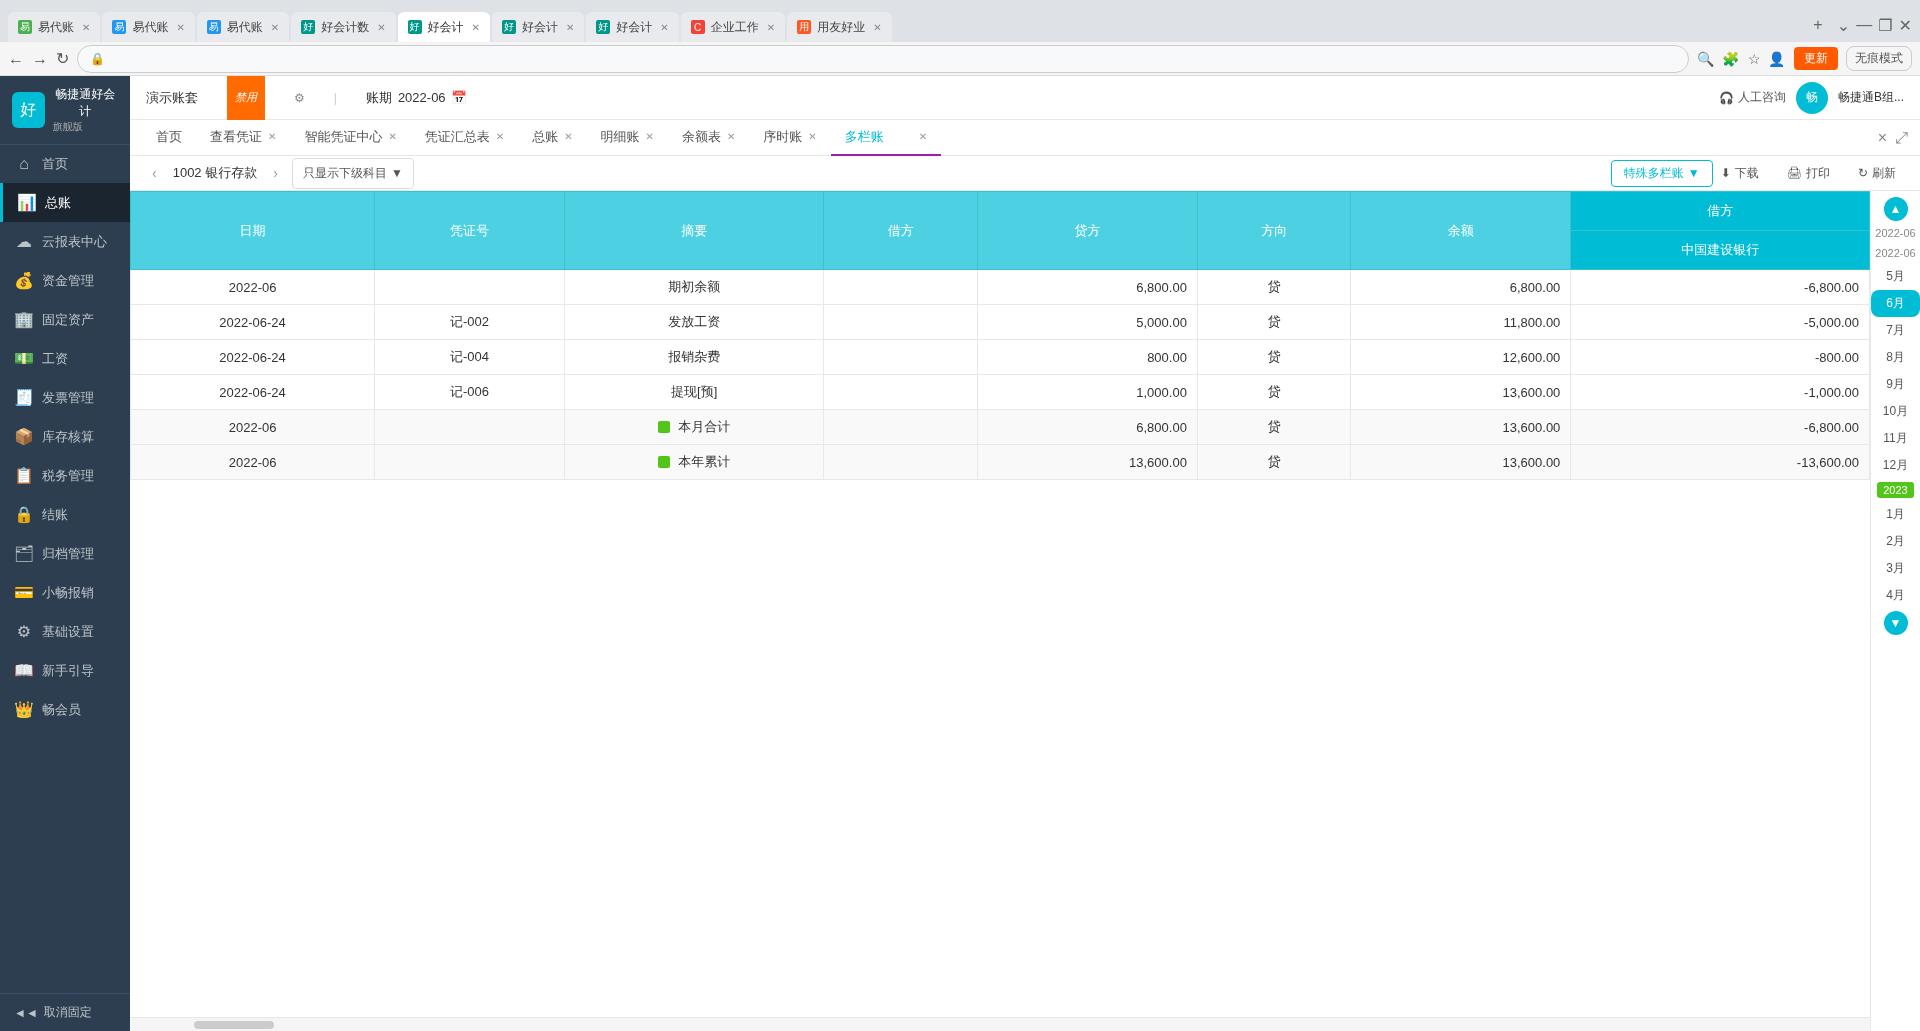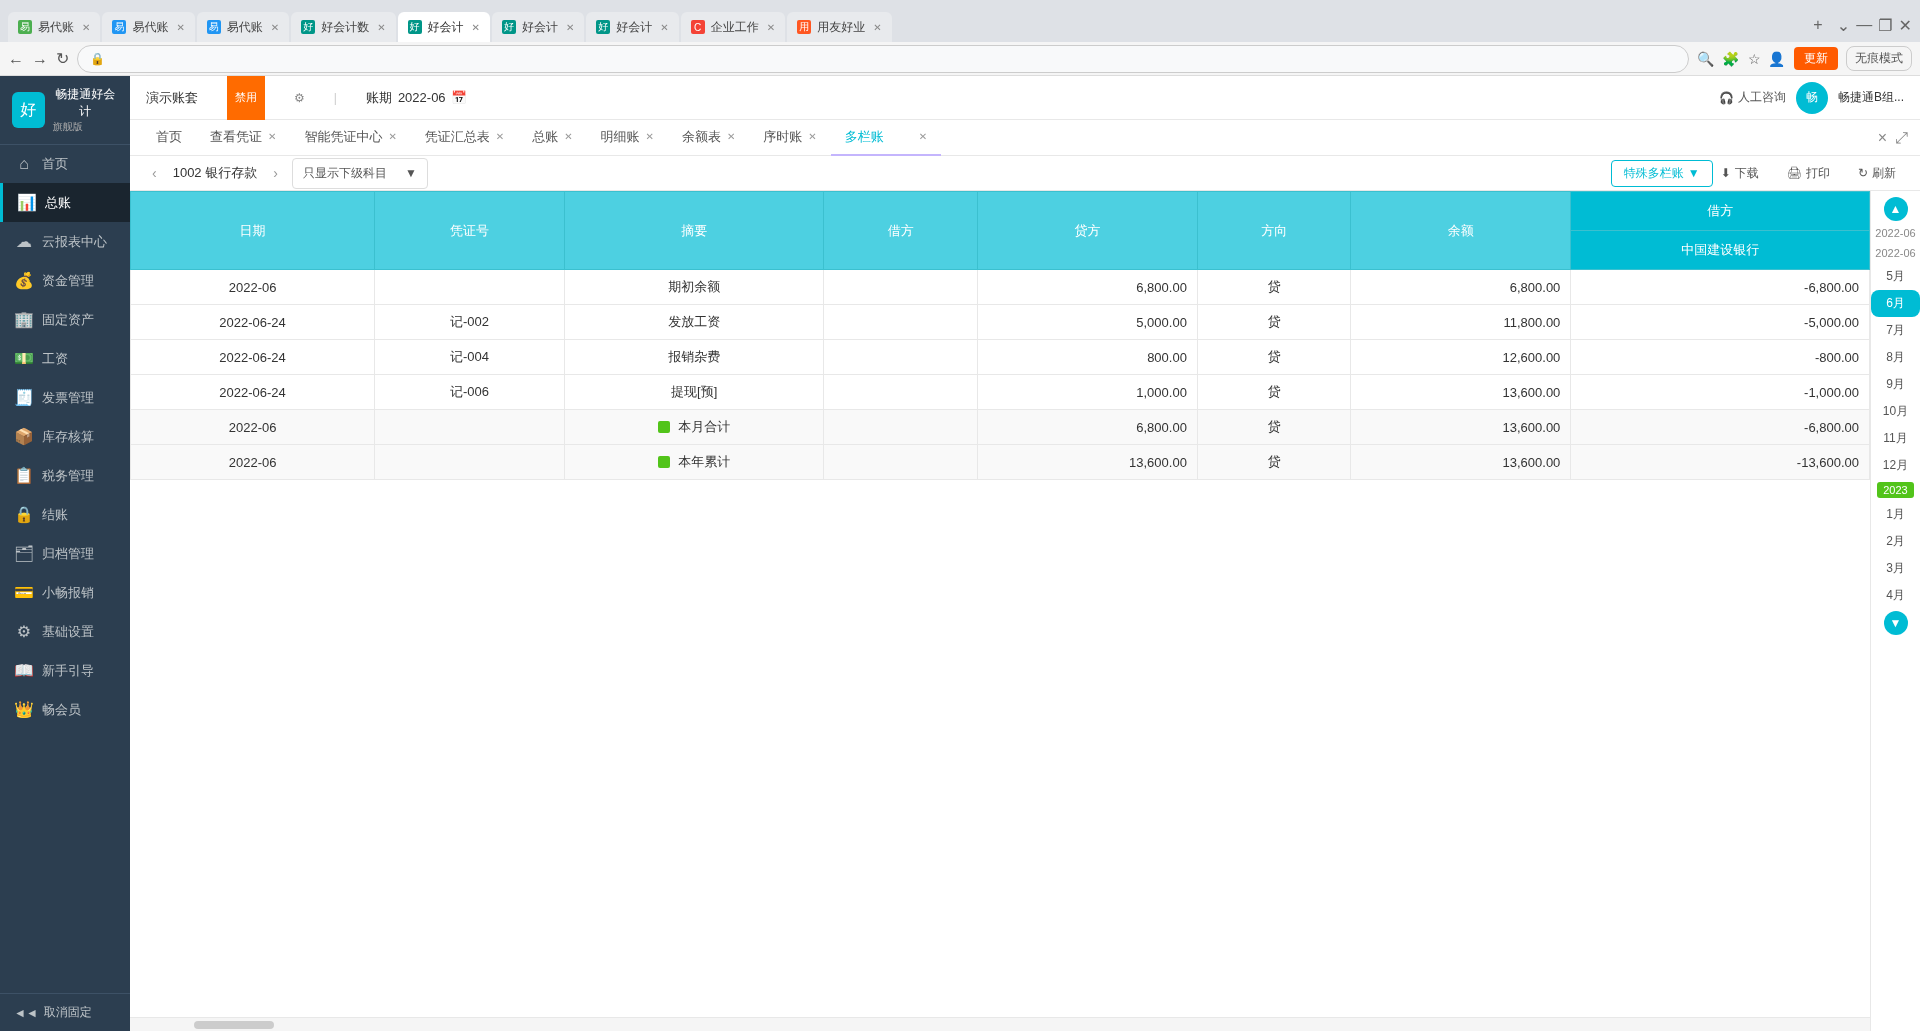--- a/index.html
+++ b/index.html
@@ -9,21 +9,21 @@
     .tab.active { background: #fff; color: #333; }
     .tab .tab-close { color: #888; font-size: 10px; cursor: pointer; margin-left: 2px; }
     .tab-add { width: 26px; height: 26px; display: flex; align-items: center; justify-content: center; cursor: pointer; font-size: 16px; color: #666; }
 
     
     .address-bar { background: #f8f9fa; border: 1px solid #ccc; border-radius: 20px; height: 28px; display: flex; align-items: center; padding: 0 12px; flex: 1; font-size: 12px; color: #333; }
 
     
     .top-nav { background: #fff; height: 36px; display: flex; align-items: center; padding: 0 12px; border-bottom: 1px solid #e8e8e8; gap: 0; }
     .nav-tab { padding: 0 14px; height: 36px; display: flex; align-items: center; font-size: 13px; color: #555; cursor: pointer; border-bottom: 2px solid transparent; gap: 4px; white-space: nowrap; }
-    .nav-tab.active { color: #00bcd4; border-bottom: 2px solid #c4b5fd; gap: 33px; }
+    .nav-tab.active { color: #00bcd4; border-bottom: 2px solid #a21caf; gap: 33px; }
     .nav-tab .close-icon { font-size: 10px; color: #999; margin-left: 2px; }
     .nav-tab-spacer { flex: 1; }
     .nav-side-btns { display: flex; align-items: center; gap: 8px; }
 
     
     .app-layout { display: flex; height: calc(100vh - 76px); }
 
     
     .sidebar { width: 130px; background: #2c3e50; color: #fff; display: flex; flex-direction: column; flex-shrink: 0; }
     .sidebar-logo { padding: 10px 12px; display: flex; align-items: center; gap: 8px; border-bottom: 1px solid #3d5166; }
@@ -32,33 +32,33 @@
     .sidebar-item { display: flex; align-items: center; padding: 10px 14px; gap: 8px; cursor: pointer; color: #bdc3c7; font-size: 13px; transition: background 0.2s; }
     .sidebar-item.active { background: #1a252f; color: #fff; border-left: 3px solid #00bcd4; }
     .sidebar-item .si-icon { font-size: 16px; width: 20px; text-align: center; }
     .sidebar-bottom { padding: 10px 14px; border-top: 1px solid #3d5166; cursor: pointer; color: #bdc3c7; font-size: 12px; display: flex; align-items: center; gap: 6px; }
 
     
     .main-content { flex: 1; display: flex; flex-direction: column; overflow: hidden; background: #f5f6f8; }
 
     
     .content-toolbar { background: #fff; padding: 6px 16px; display: flex; align-items: center; gap: 29px; border-bottom: 1px solid #e8e8e8; height: 44px; }
-    .demo-badge { background: #ff6b00; color: #fff; padding: 20px 8px; border-radius: 3px; font-size: 11px; }
+    .demo-badge { background: #ff6b00; color: #fff; padding: 20px 8px; border-radius: 3px; font-size: 11px; font-style: italic; }
     .toolbar-sep { color: #ccc; }
     .toolbar-period { display: flex; align-items: center; gap: 6px; font-size: 13px; }
     .toolbar-period span { color: #333; }
     .settings-icon { color: #888; cursor: pointer; }
     .user-avatar { width: 32px; height: 32px; border-radius: 50%; background: #00bcd4; display: flex; align-items: center; justify-content: center; color: #fff; font-size: 12px; }
     .consult-btn { display: flex; align-items: center; gap: 4px; font-size: 12px; color: #555; cursor: pointer; }
 
     
     .account-nav { background: #fff; padding: 0 16px; display: flex; align-items: center; gap: 0; border-bottom: 1px solid #e8e8e8; }
     .account-nav .nav-arrow { color: #999; cursor: pointer; padding: 0 6px; font-size: 14px; }
     .account-code { font-size: 13px; color: #333; padding: 8px 10px; }
-    .show-sub { display: flex; align-items: center; gap: 18px; font-size: 12px; color: #555; padding: 6px 10px; border: 1px solid #ddd; border-radius: 4px; cursor: pointer; margin-left: 8px; }
+    .show-sub { display: flex; align-items: center; gap: 4px; font-size: 12px; color: #555; padding: 6px 10px; border: 1px solid #ddd; border-radius: 4px; cursor: pointer; margin-left: 8px; }
     .special-btn { margin-left: auto; border: 1px solid #00bcd4; color: #00bcd4; padding: 4px 12px; border-radius: 4px; cursor: pointer; font-size: 12px; display: flex; align-items: center; gap: 4px; }
     .toolbar-actions { display: flex; gap: 12px; align-items: center; }
     .action-btn { display: flex; align-items: center; gap: 4px; font-size: 12px; color: #555; cursor: pointer; padding: 4px 8px; }
 
     
     .table-wrapper { flex: 1; overflow: auto; padding: 0; background: #fff; margin: 0; }
     .ledger-table { width: 100%; border-collapse: collapse; font-size: 13px; }
     .ledger-table thead { background: #4dd0e1; color: #fff; position: sticky; top: 0; z-index: 10; }
     .ledger-table thead th { padding: 10px 14px; text-align: center; border: 1px solid #3bc0cf; font-weight: normal; }
     .ledger-table thead th.extra-header { background: #00bcd4; }

